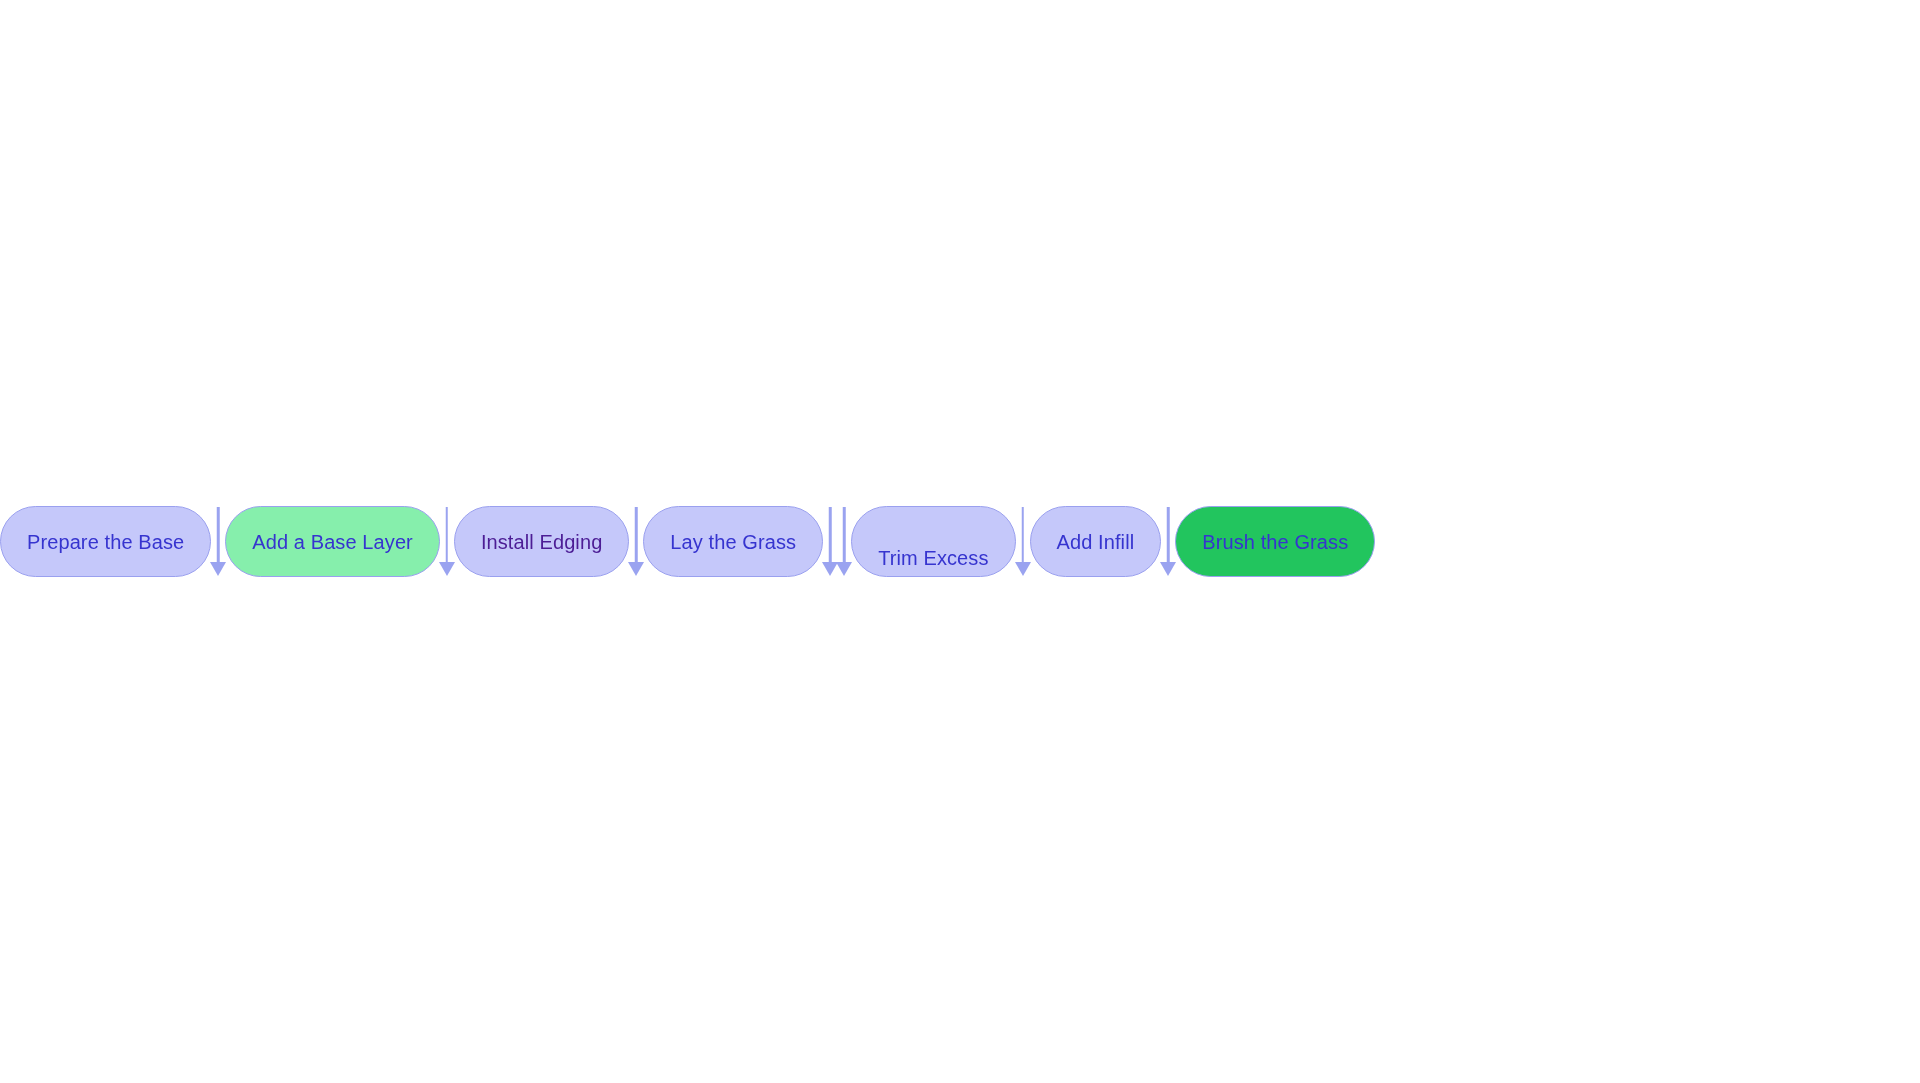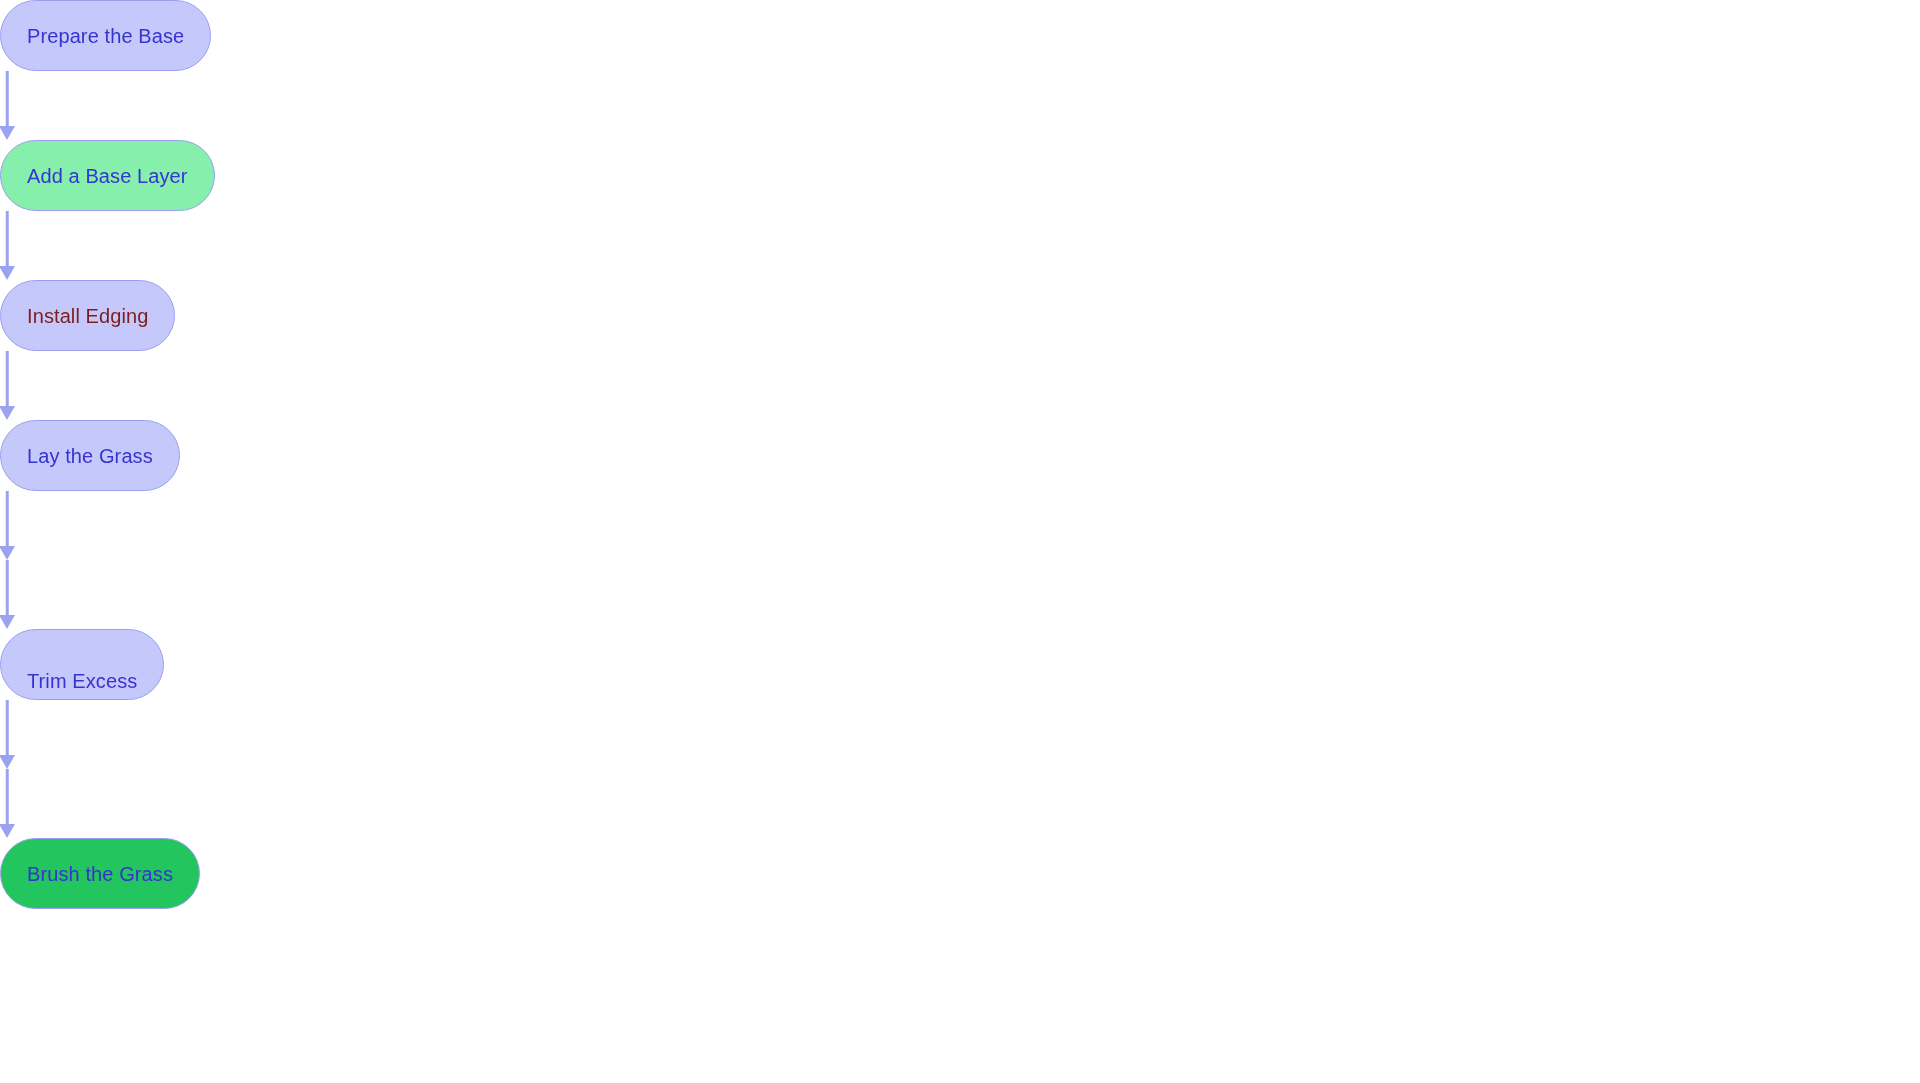--- a/index.html
+++ b/index.html
@@ -23,22 +23,22 @@
   }
 
   
   .flow-column {
     position: absolute;
     left: 0;
     top: 0;
     width: 1920px;
     height: 1083px;
     display: flex;
-    flex-direction: column;
-    align-items: flex-start;
+    flex-direction: row;
+    align-items: center;
   }
 
   
   .node {
     box-sizing: border-box;
     height: 71px;
     display: flex;
     align-items: center;
     justify-content: center;
     background: #c5c8fa;
@@ -103,21 +103,21 @@
     <div class="node" style="background: #86efac; border-color: rgb(154, 160, 239);">
       <span class="node-label" style="color: rgb(54, 52, 207);">Add a Base Layer</span>
     </div>
 
     <div class="connector">
       <div class="conn-line" style="background: rgb(154, 163, 240);"></div>
       <div class="conn-head" style="border-top-color: rgb(154, 163, 240);"></div>
     </div>
 
     <div class="node" style="background: rgb(197, 200, 250); border-color: rgb(154, 160, 239);">
-      <span class="node-label" style="color: #7f1d1d;">Install Edging</span>
+      <span class="node-label" style="color: #4c1d95;">Install Edging</span>
     </div>
 
     <div class="connector">
       <div class="conn-line" style="background: rgb(154, 163, 240);"></div>
       <div class="conn-head" style="border-top-color: rgb(154, 163, 240);"></div>
     </div>
 
     <div class="node" style="background: rgb(197, 200, 250); border-color: rgb(154, 160, 239);">
       <span class="node-label" style="color: rgb(54, 52, 207);">Lay the Grass</span>
     </div>
@@ -135,20 +135,23 @@
 
     <div class="node" style="background: rgb(197, 200, 250); border-color: rgb(154, 160, 239);">
       <span class="node-label" style="color: rgb(54, 52, 207); margin-top: 33px;">Trim Excess</span>
     </div>
 
     <div class="connector">
       <div class="conn-line" style="background: rgb(154, 163, 240);"></div>
       <div class="conn-head" style="border-top-color: rgb(154, 163, 240);"></div>
     </div>
 
+    <div class="node" style="background: rgb(197, 200, 250); border-color: rgb(154, 160, 239);">
+      <span class="node-label" style="color: rgb(54, 52, 207);">Add Infill</span>
+    </div>
 
     <div class="connector">
       <div class="conn-line" style="background: rgb(154, 163, 240);"></div>
       <div class="conn-head" style="border-top-color: rgb(154, 163, 240);"></div>
     </div>
 
     <div class="node" style="background: #22c55e; border-color: rgb(154, 160, 239);">
       <span class="node-label" style="color: rgb(54, 52, 207);">Brush the Grass</span>
     </div>
 

